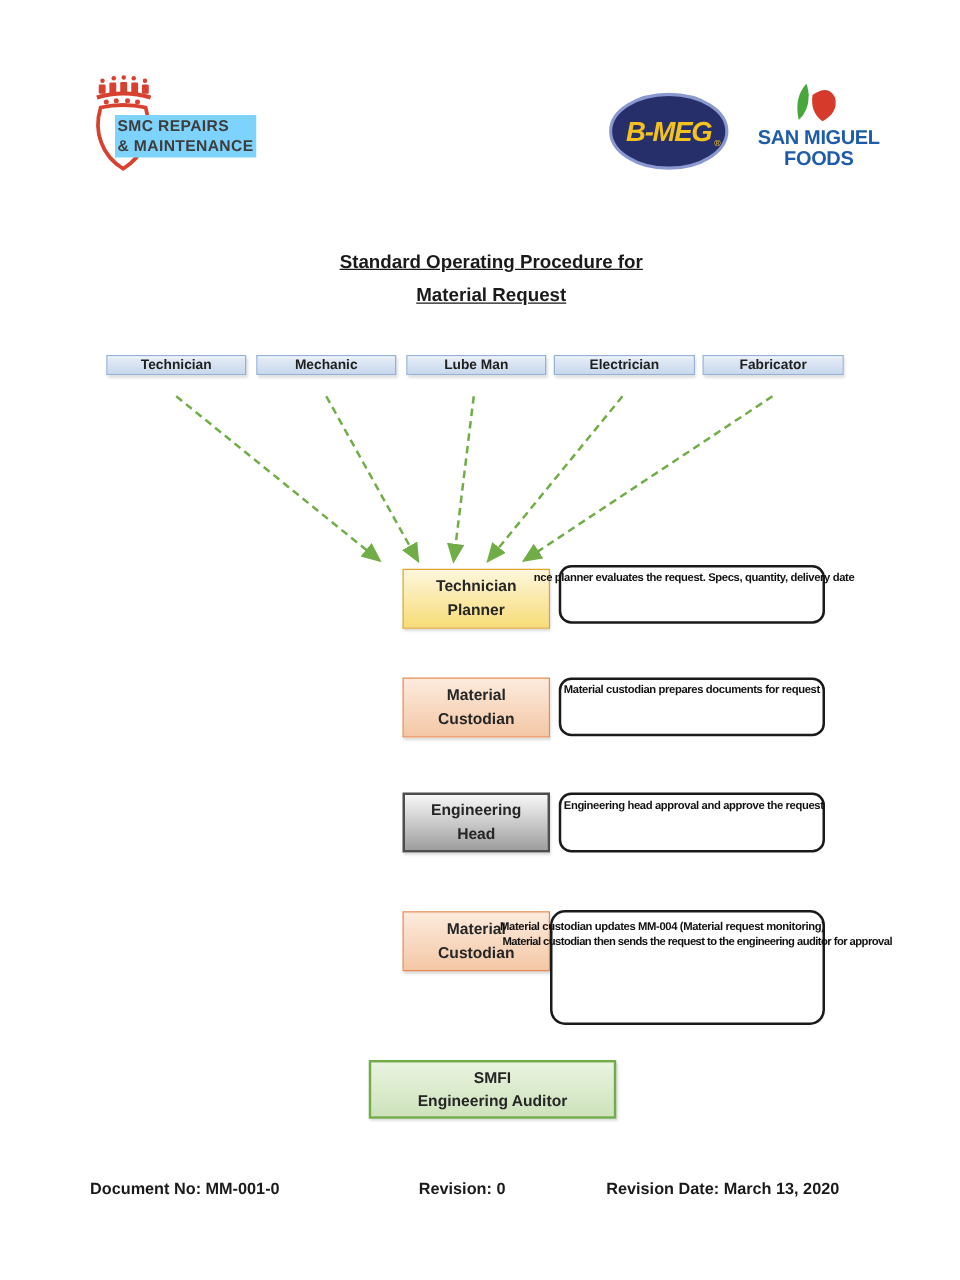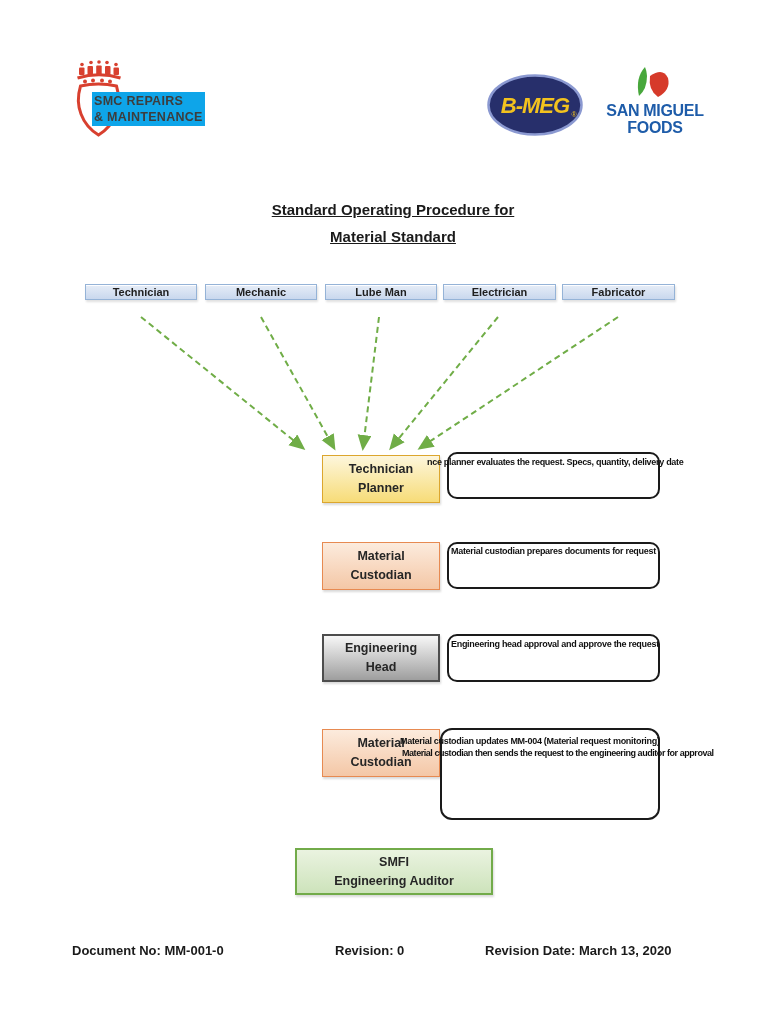--- a/index.html
+++ b/index.html
@@ -10,21 +10,21 @@
     font-family: "Liberation Sans", sans-serif;
     overflow: hidden;
   }
   .abs { position: absolute; }
 
   
   .smc-text {
     left: 92px; top: 92px;
     font-weight: 700; color: #3d3d3d;
     font-size: 12.5px; line-height: 16px; letter-spacing: .3px;
-    background: #0ea5e9; padding: 1px 2px;
+    background: #7dd3fc; padding: 1px 2px;
     white-space: nowrap;
   }
   .smf-text {
     left: 598px; top: 102px; width: 114px;
     text-align: center; font-weight: 700; color: #1e5ca9;
     font-size: 16px; line-height: 17px; letter-spacing: -0.3px;
     white-space: nowrap;
   }
 
   
@@ -130,21 +130,21 @@
     <path d="M15 1 Q5 12 9 30 Q17 23 17 10 Q16.5 4 15 1 Z" fill="#48a73c"></path>
     <path d="M20 10 Q33 1 38 12 Q41 24 28 31 Q18 24 20 10 Z" fill="#d63a2a"></path>
   </svg>
   <div class="abs smf-text">
     <div>SAN MIGUEL</div>
     <div>FOODS</div>
   </div>
 
   <div class="abs title">
     <div><span>Standard Operating Procedure for</span></div>
-    <div><span>Material Standard</span></div>
+    <div><span>Material Request</span></div>
   </div>
 
   <div class="abs role" style="left:85px;  width:112px;">
       <span>Technician</span>
     </div>
   <div class="abs role" style="left:205px; width:112px;">
       <span>Mechanic</span>
     </div>
   <div class="abs role" style="left:325px; width:112px;">
       <span>Lube Man</span>

